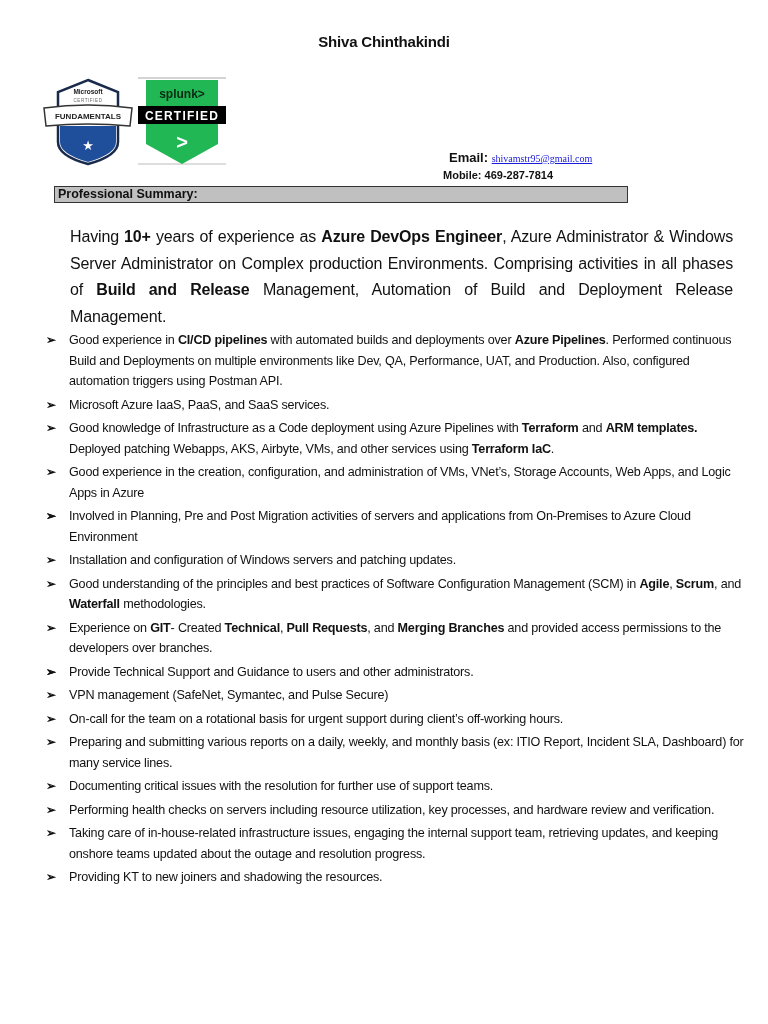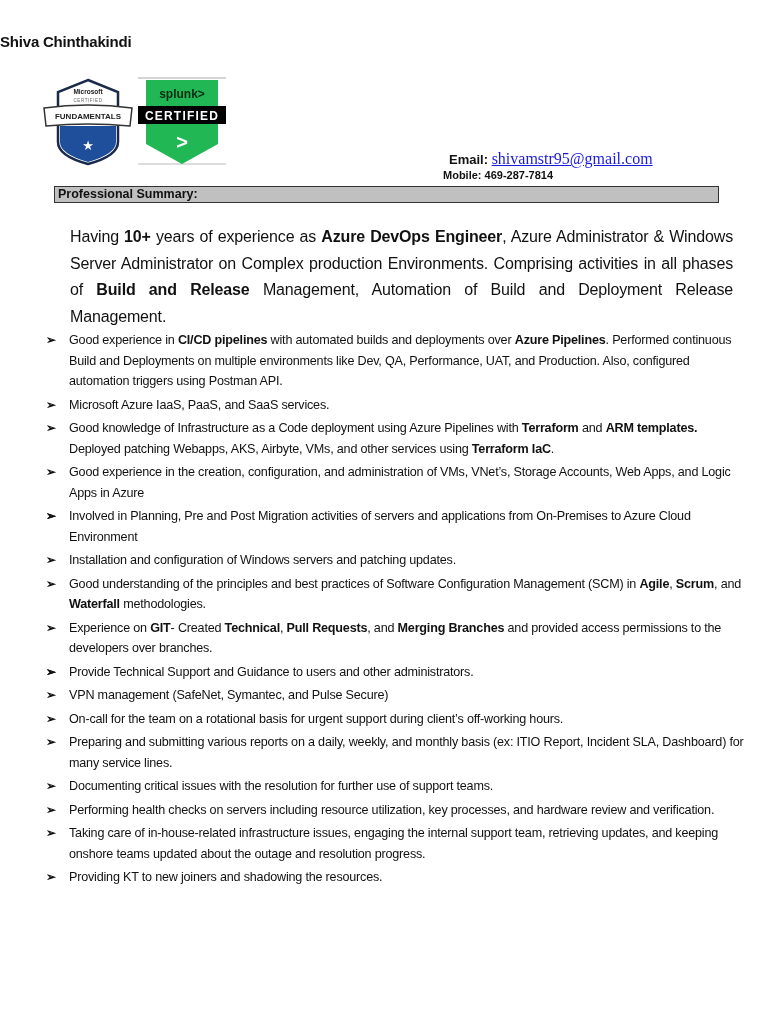--- a/index.html
+++ b/index.html
@@ -1,37 +1,37 @@
 <!DOCTYPE html>
 <html><head>
 <meta charset="utf-8">
 <style>
   html, body { margin: 0; padding: 0; background: #ffffff; }
   body {
     width: 768px; height: 1024px; overflow: hidden; position: relative;
     font-family: "Liberation Sans", sans-serif; color: #111;
   }
   .name {
-    position: absolute; left: 0; top: 33px; width: 768px; 
+    position: absolute; left: 0; top: 33px; width: 768px; text-align: center;
     font-size: 15px; font-weight: bold; letter-spacing: -0.2px;
   }
   .badge-ms { position: absolute; left: 40px; top: 78px; width: 96px; height: 88px; }
   .badge-sp { position: absolute; left: 136px; top: 76px; width: 92px; height: 90px; }
   .contact-email {
     position: absolute; left: 449px; top: 150px; font-size: 13px; font-weight: bold;
   }
   .contact-email a {
     font-family: "Liberation Serif", serif; font-weight: normal; color: #1a1adb;
-    text-decoration: underline; font-size: 16px;
+    text-decoration: underline; font-size: 10px;
   }
   .contact-mobile {
     position: absolute; left: 443px; top: 169px; font-size: 11px; font-weight: bold;
   }
   .section-bar {
-    position: absolute; left: 54px; top: 186px; width: 665px; height: 17px;
+    position: absolute; left: 54px; top: 186px; width: 574px; height: 17px;
     background: #c0c0c0; border: 1.5px solid #333; box-sizing: border-box;
   }
   .section-bar span {
     position: absolute; left: 3px; top: 0px; font-size: 12.5px; font-weight: bold; line-height: 15px;
   }
   .summary {
     position: absolute; left: 70px; top: 224px; width: 663px;
     font-size: 16px; line-height: 26.5px; text-align: justify; letter-spacing: -0.15px;
   }
   .bullets {

